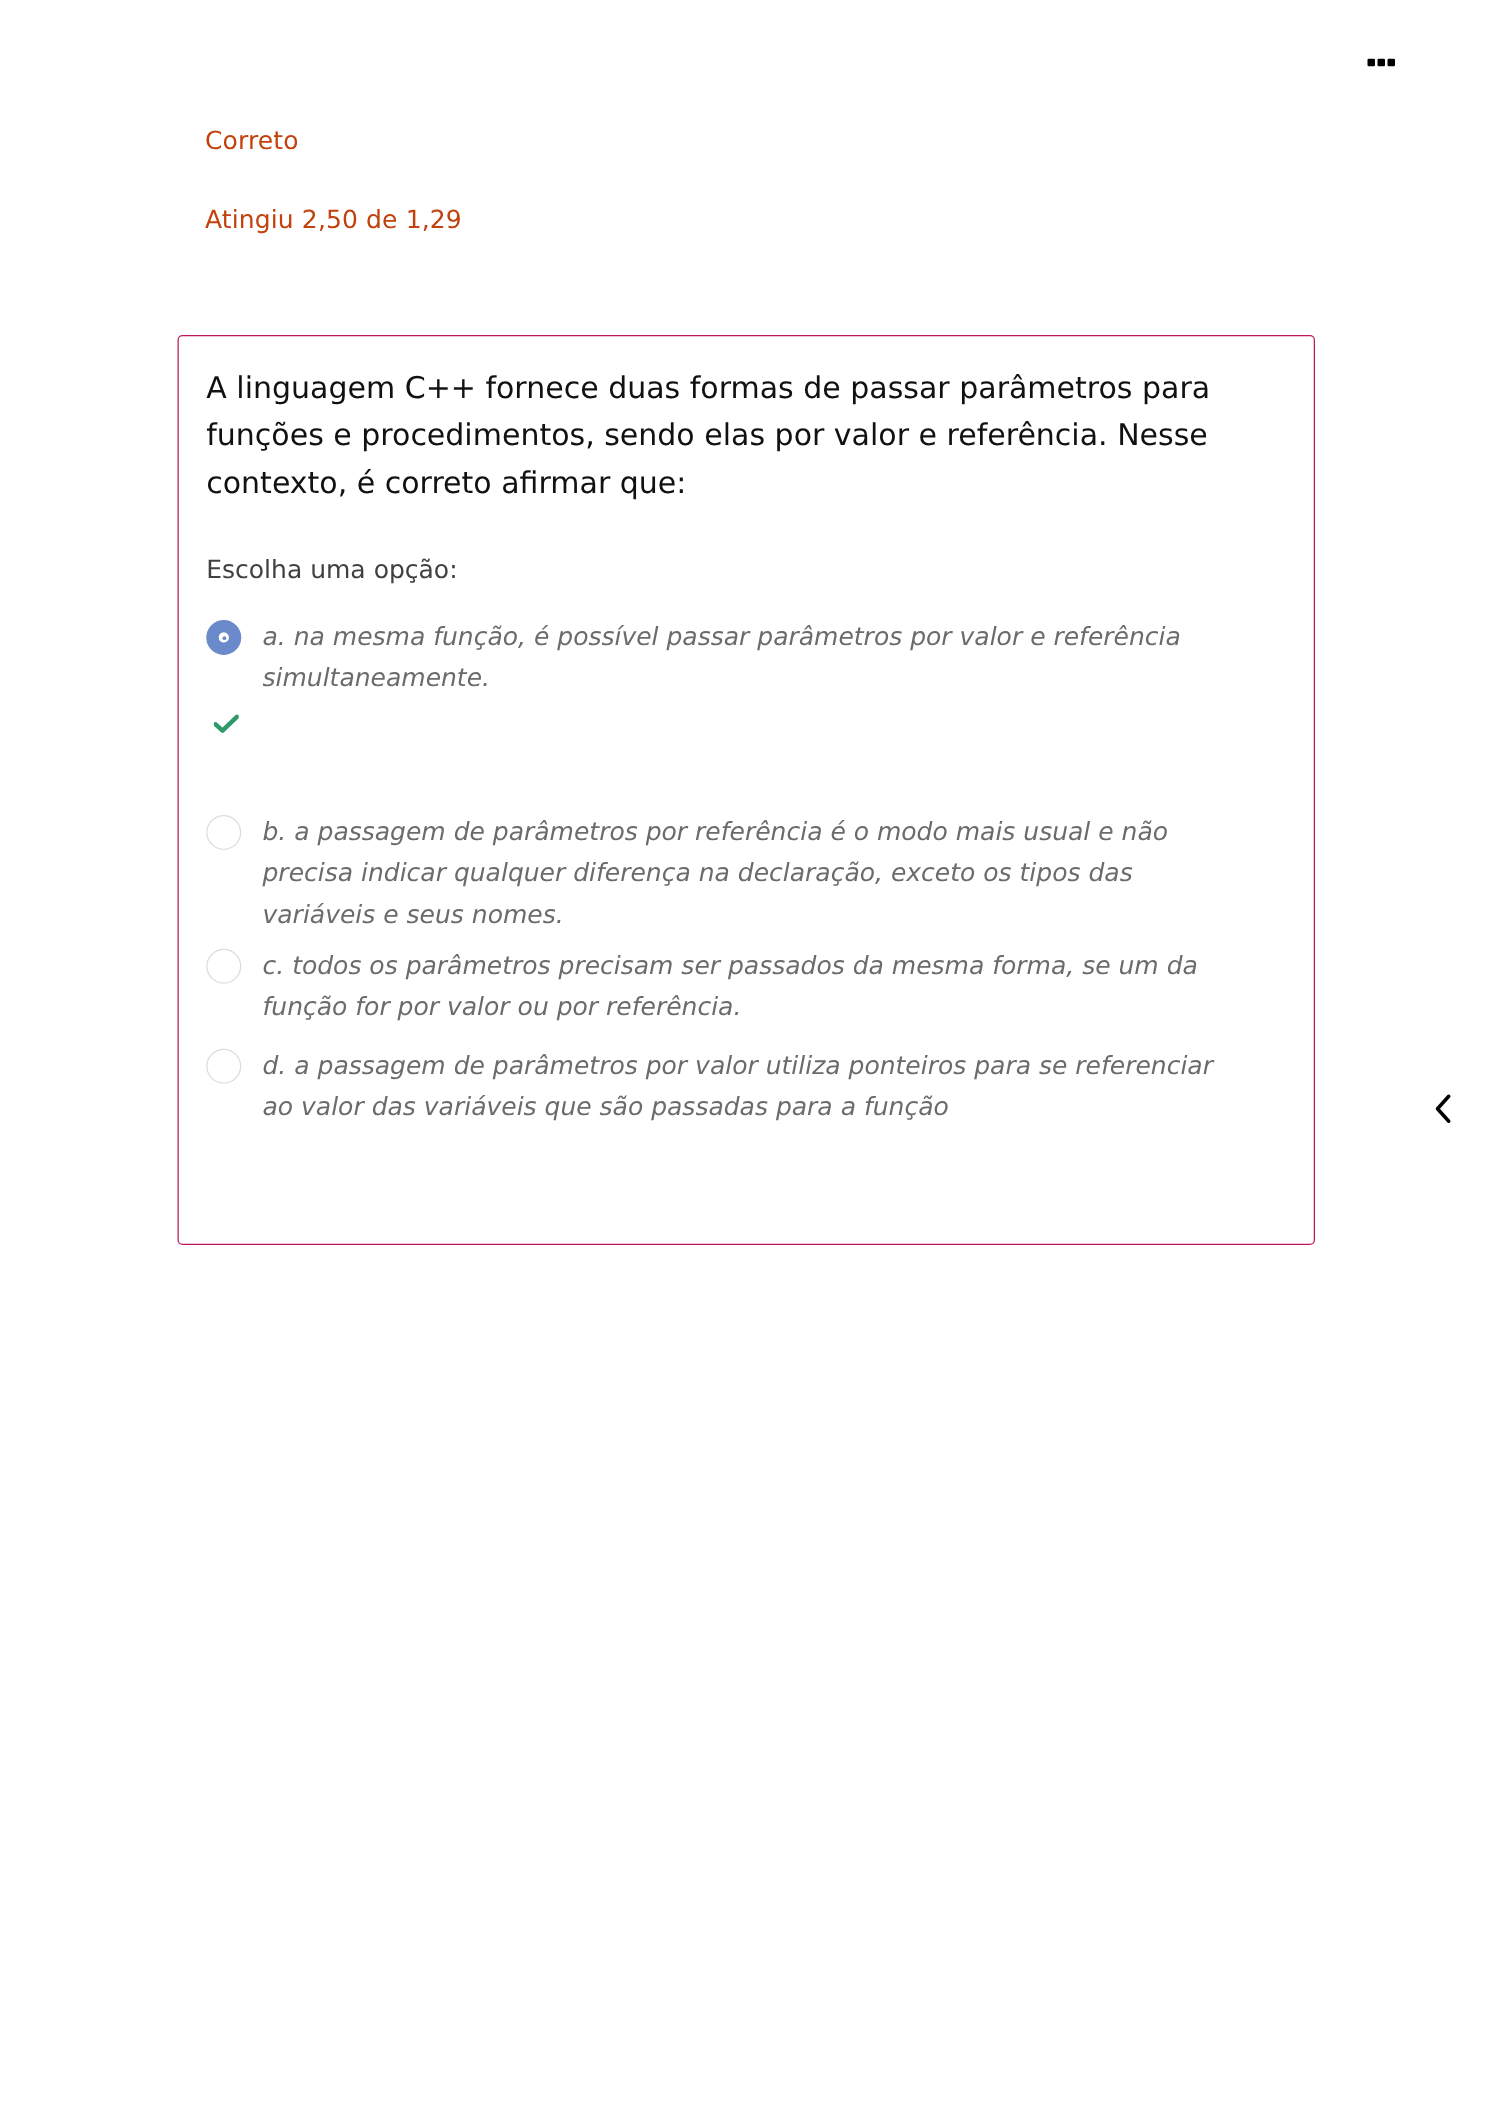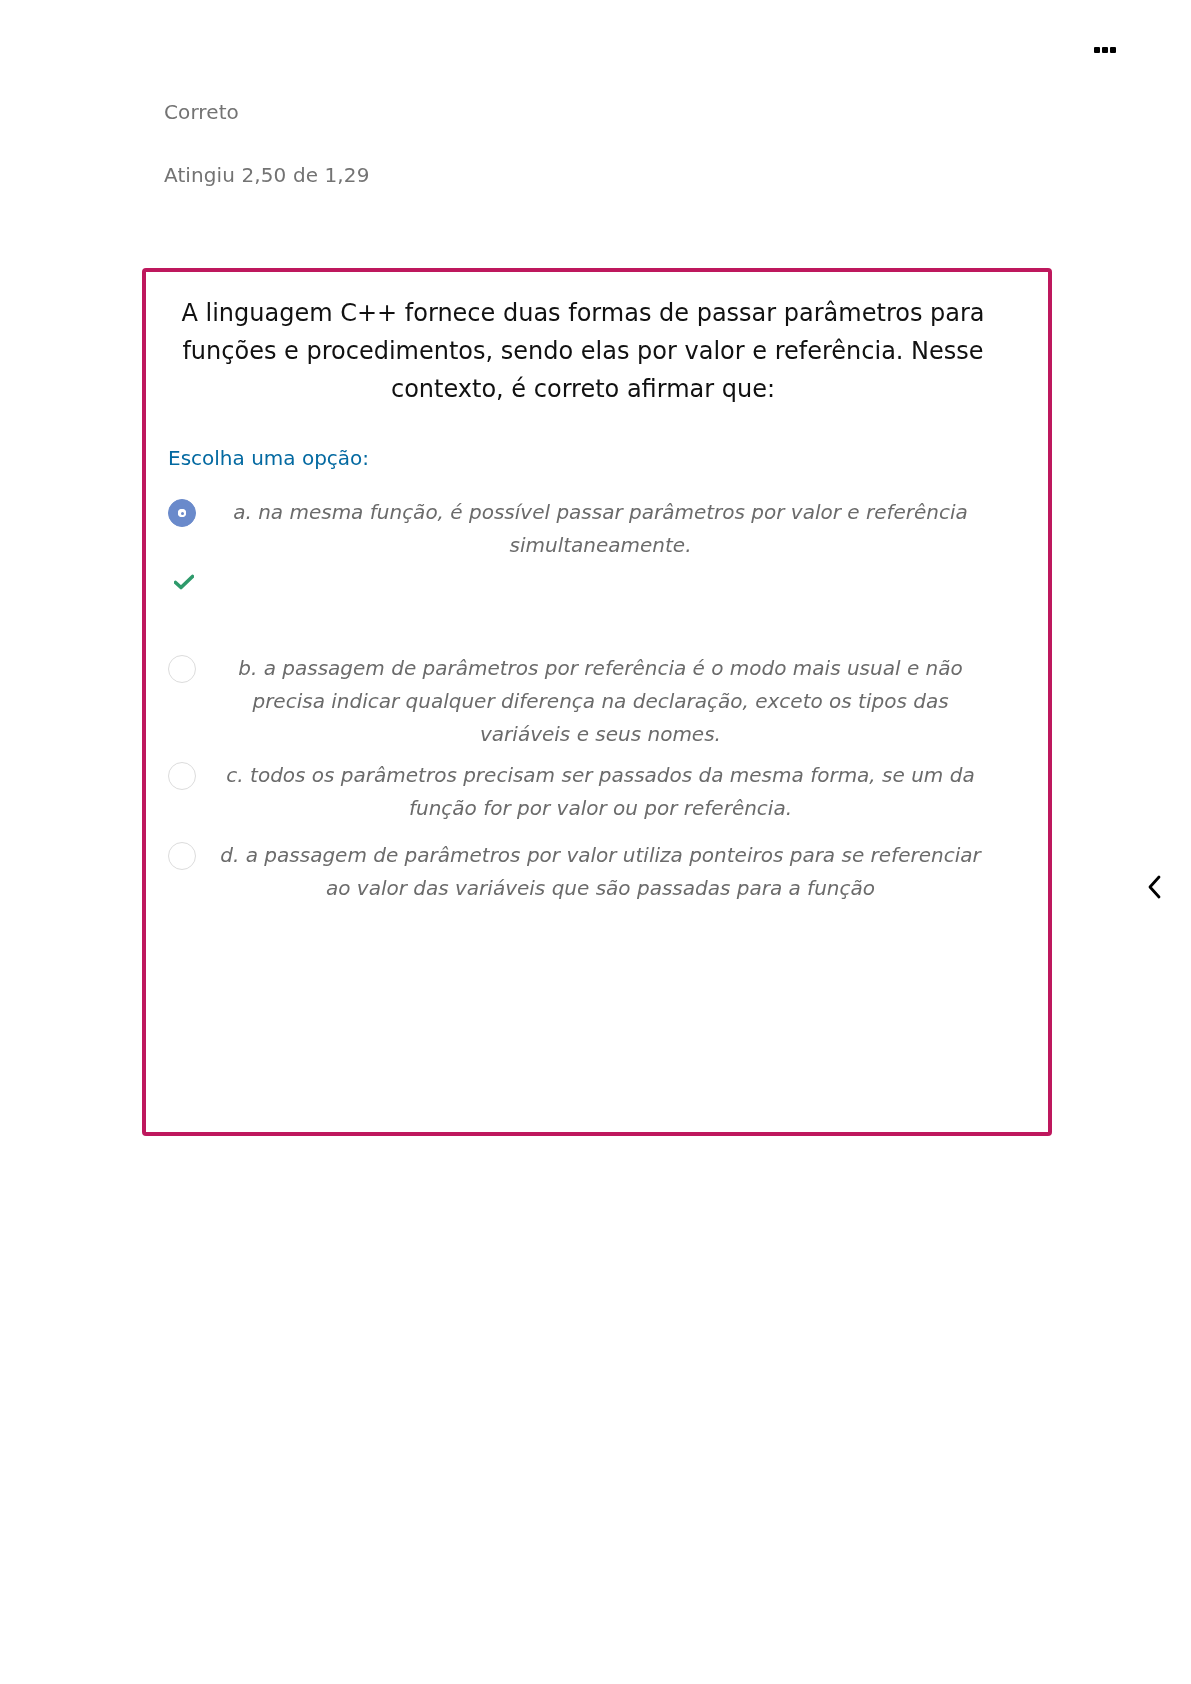--- a/index.html
+++ b/index.html
@@ -30,53 +30,52 @@
     .more-btn .dot {
       width: 6px;
       height: 6px;
       background: #000;
       border-radius: 1px;
     }
     .info {
       position: absolute;
       left: 164px;
       font-size: 20px;
-      color: #737373;
+      color: #c2410c;
       letter-spacing: 0.1px;
     }
     .info.state { top: 100px; }
     .info.grade { top: 163px; }
 
     .card {
       position: absolute;
       left: 142px;
       top: 268px;
       width: 910px;
-      height: 868px;
-      border: 4px solid #be185d;
+      height: 728px;
+      border: 1px solid #be185d;
       border-radius: 4px;
       box-sizing: border-box;
-      text-align: center;
     }
     .qtext {
       position: absolute;
       left: 22px;
       top: 22px;
       width: 830px;
       font-size: 24px;
       line-height: 38px;
       color: #111;
       margin: 0;
     }
     .prompt {
       position: absolute;
       left: 22px;
       top: 174px;
       font-size: 20px;
-      color: #0369a1;
+      color: #404040;
     }
     .answers {
       position: absolute;
       left: 22px;
       top: 224px;
       width: 820px;
     }
     .answer {
       position: relative;
       display: flex;

